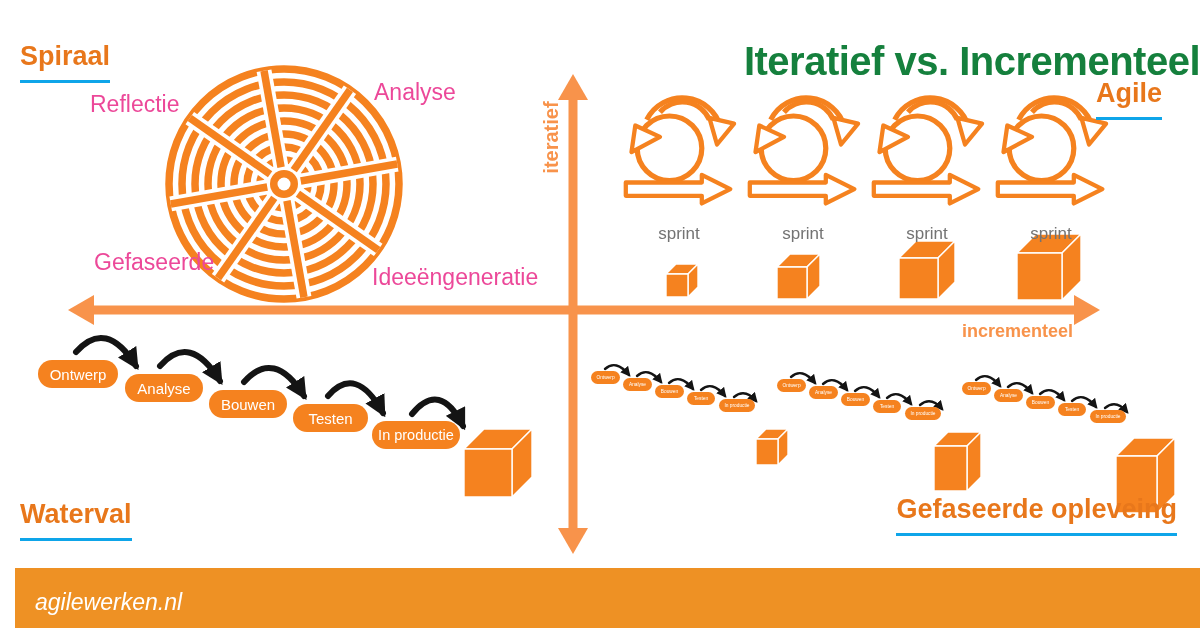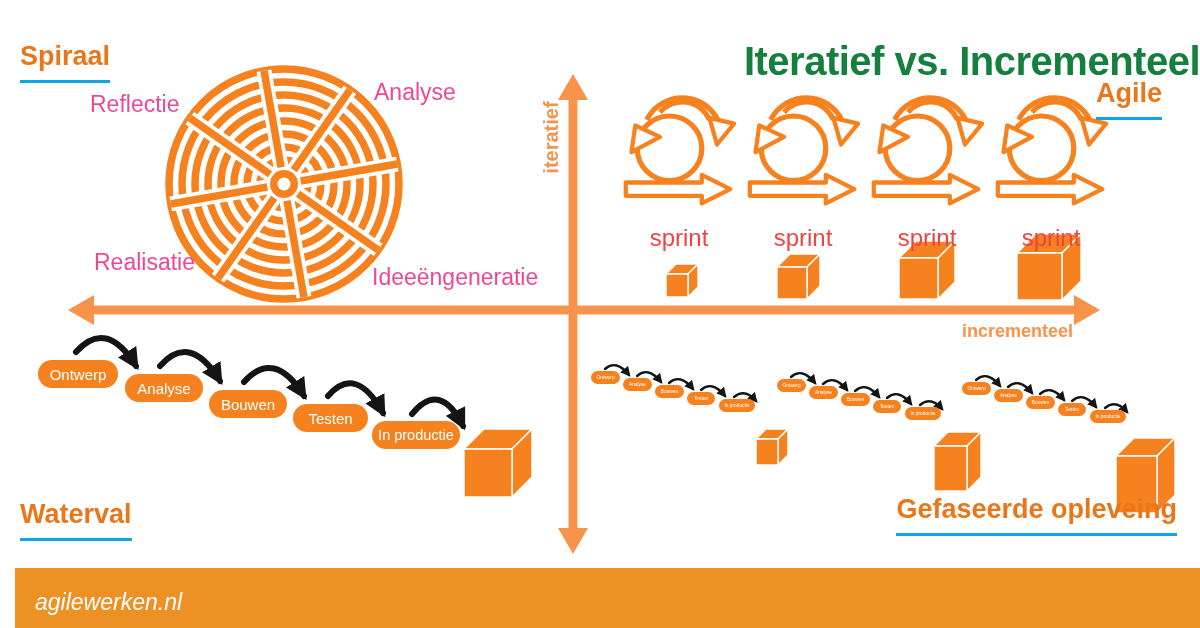--- a/index.html
+++ b/index.html
@@ -18,21 +18,21 @@
     border-bottom:3px solid #0ea5e9; padding-bottom:8px; line-height:1.1;
   }
   .qlabel { position:absolute; font-size:23px; color:#ec4899; }
   .axis-label { position:absolute; color:#F8934B; font-weight:700; }
   #iteratief-label {
     left:496px; top:126px; width:110px; text-align:center; font-size:20px;
     transform:rotate(-90deg);
   }
   #incrementeel-label { left:928px; top:321px; width:145px; text-align:right; font-size:18px; }
 
-  .sprint-label { position:absolute; width:114px; text-align:center; font-size:24px; color:#ef4444; top:224px; }
+  .sprint-label { position:absolute; width:114px; text-align:center; font-size:17px; color:#737373; top:224px; }
 
   .badge {
     position:absolute; height:28px; background:#F5821F; color:#fff;
     border-radius:14px; font-size:15px; display:flex; align-items:center;
     justify-content:center; white-space:nowrap;
   }
   .mini-wf { position:absolute; width:175px; height:60px; }
   .mini-badge {
     position:absolute; height:13px; background:#F5821F; color:#fff;
     border-radius:7px; font-size:4.8px; display:flex; align-items:center;
@@ -182,21 +182,21 @@
   <div class="heading" style="left:20px; top:42px;">Spiraal</div>
   <div class="heading" style="right:38px; top:42px;margin-top:37px;">Agile</div>
   <div class="heading" style="right:23px; top:495px;">Gefaseerde opleveing</div>
   <div class="heading" style="left:20px; top:500px;">Waterval</div>
 
   <div class="axis-label" id="iteratief-label">iteratief</div>
   <div class="axis-label" id="incrementeel-label">incrementeel</div>
 
   <div class="qlabel" style="left:90px; top:91px;">Reflectie</div>
   <div class="qlabel" style="left:374px; top:79px;">Analyse</div>
-  <div class="qlabel" style="left:94px; top:249px;">Realisatie</div>
+  <div class="qlabel" style="left:94px; top:249px;">Gefaseerde</div>
   <div class="qlabel" style="left:372px; top:264px;">Ideeëngeneratie</div>
 
   <div class="sprint-label" style="left:622px;">sprint</div>
   <div class="sprint-label" style="left:746px;">sprint</div>
   <div class="sprint-label" style="left:870px;">sprint</div>
   <div class="sprint-label" style="left:994px;">sprint</div>
 
   <div class="badge" style="left:38px;  top:360px; width:80px;">Ontwerp</div>
   <div class="badge" style="left:125px; top:374px; width:78px;">Analyse</div>
   <div class="badge" style="left:209px; top:390px; width:78px;">Bouwen</div>

